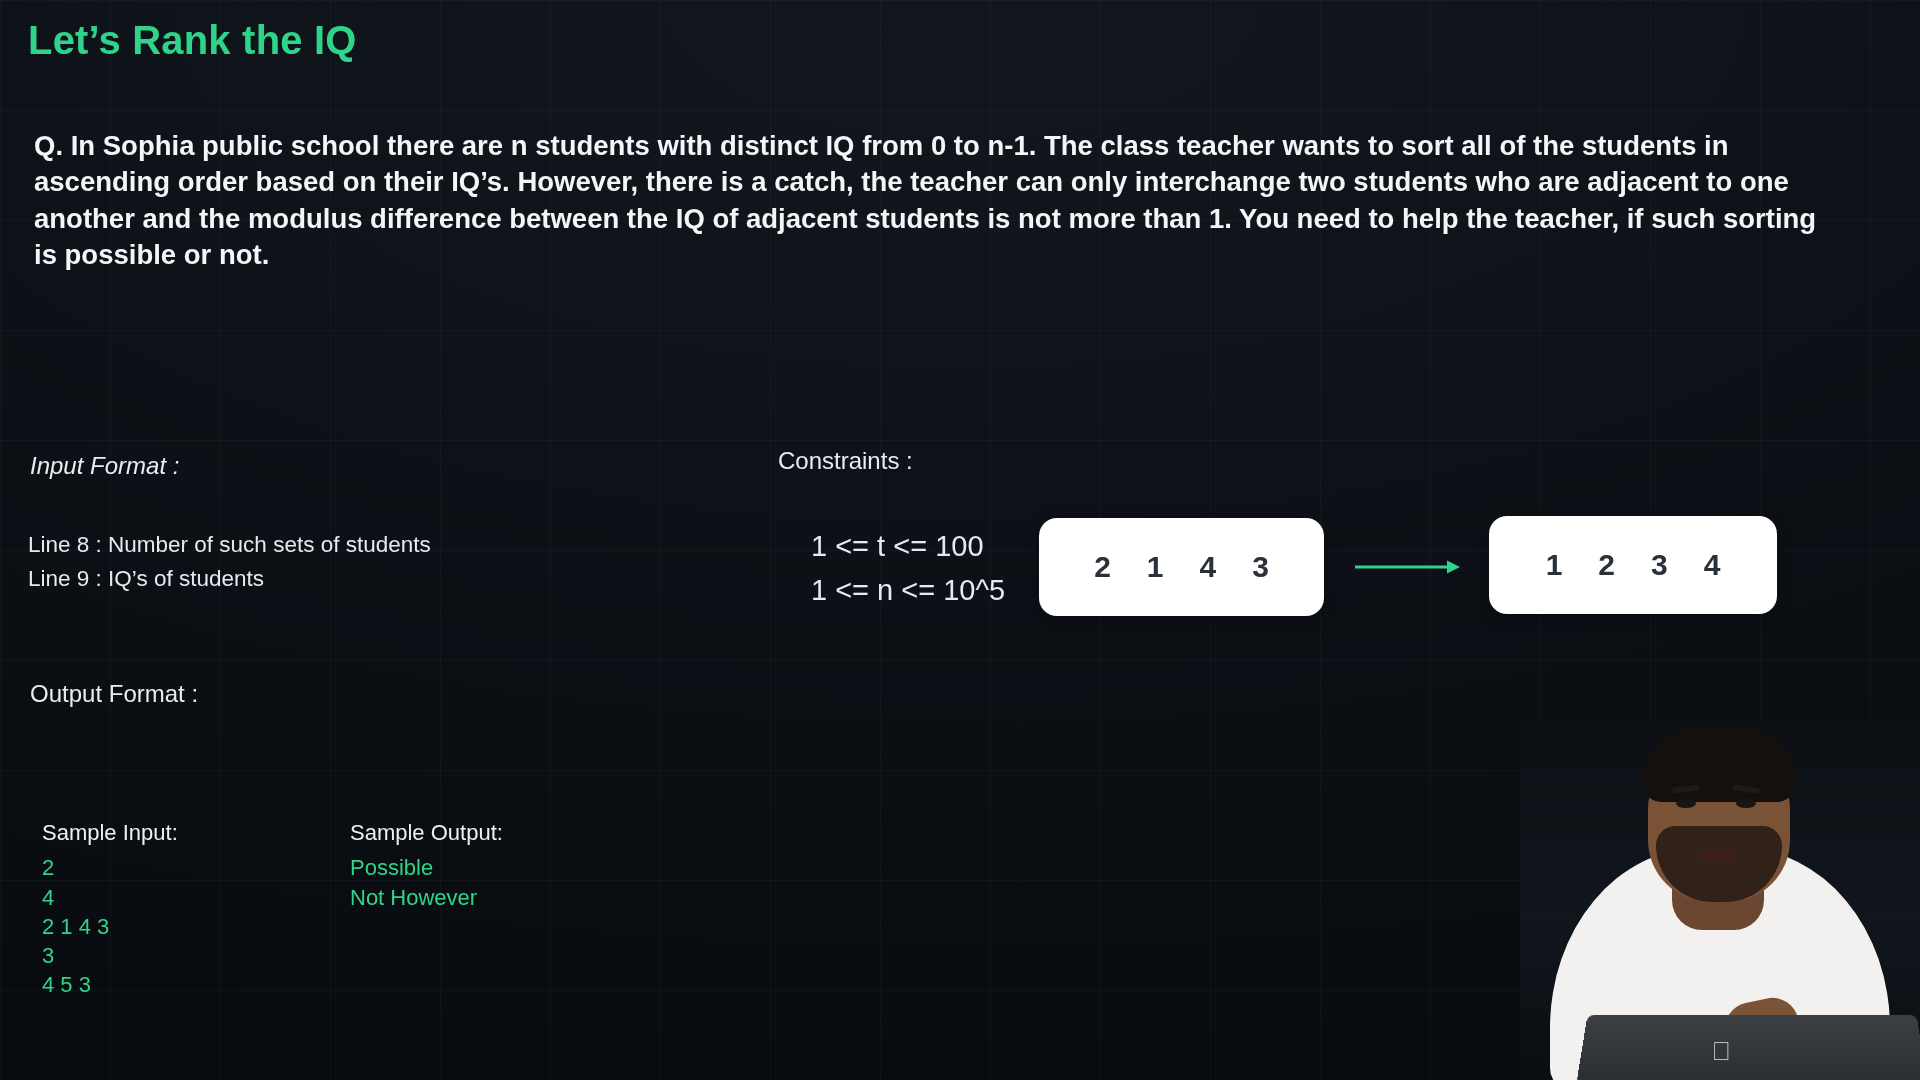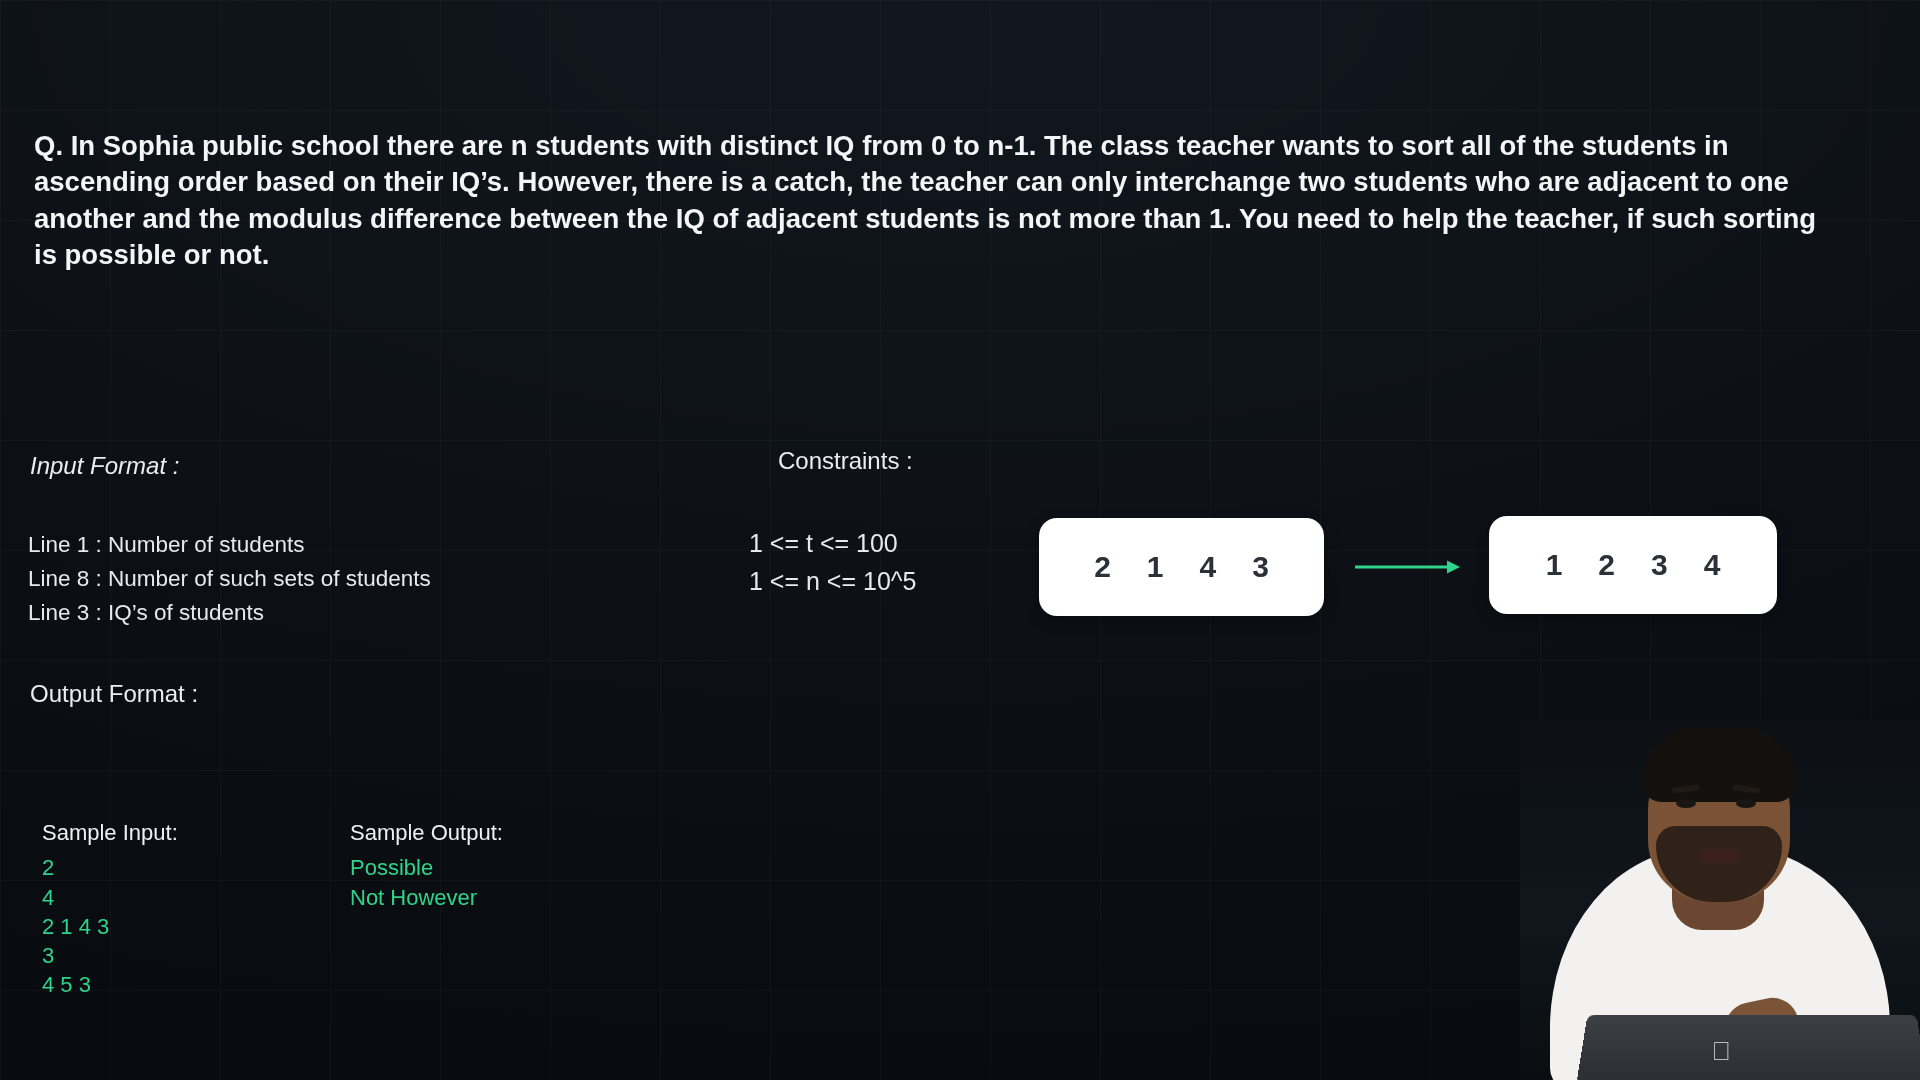--- a/index.html
+++ b/index.html
@@ -60,23 +60,23 @@
   .lines {
     position: absolute;
     left: 28px;
     top: 528px;
     font-size: 22.5px;
     line-height: 1.52;
     color: #e6eaee;
   }
   .constraints {
     position: absolute;
-    left: 749px;
+    left: 811px;
     top: 525px;
-    font-size: 25px;
+    font-size: 29px;
     line-height: 1.5;
     color: #e6eaee;
   }
   .output-note {
     position: absolute;
     left: 28px;
     top: 750px;
     font-size: 21px;
     color: #e6eaee;
     font-weight: 500;
@@ -242,31 +242,31 @@
     font-size: 26px;
     line-height: 30px;
     text-align: center;
   }
 </style>
 </head>
 <body>
 
 <div class="slide">
 
+  <div class="title">Let’s Rank the IQ</div>
 
   <div class="question">
     <b>Q.</b><span> In Sophia public school there are n students with distinct IQ from 0 to n-1. The class teacher wants to sort all of the students in ascending order based on their IQ’s. However, there is a catch, the teacher can only interchange two students who are adjacent to one another and the modulus difference between the IQ of adjacent students is not more than 1. You need to help the teacher, if such sorting is possible or not.</span>
   </div>
 
   <div class="sec-head" id="input-format-head">Input Format :</div>
 
   <div class="lines">
-    <div>Line 1 : Number of students</div>
     <div>Line 8 : Number of such sets of students</div>
-    <div>Line 3 : IQ’s of students</div>
+    <div>Line 9 : IQ’s of students</div>
   </div>
 
   <div class="sec-head" id="output-format-head">Output Format :</div>
 
   <div class="sec-head" id="constraints-head">Constraints :</div>
   <div class="constraints">
     <div>1 &lt;= t &lt;= 100</div>
     <div>1 &lt;= n &lt;= 10^5</div>
   </div>
 

